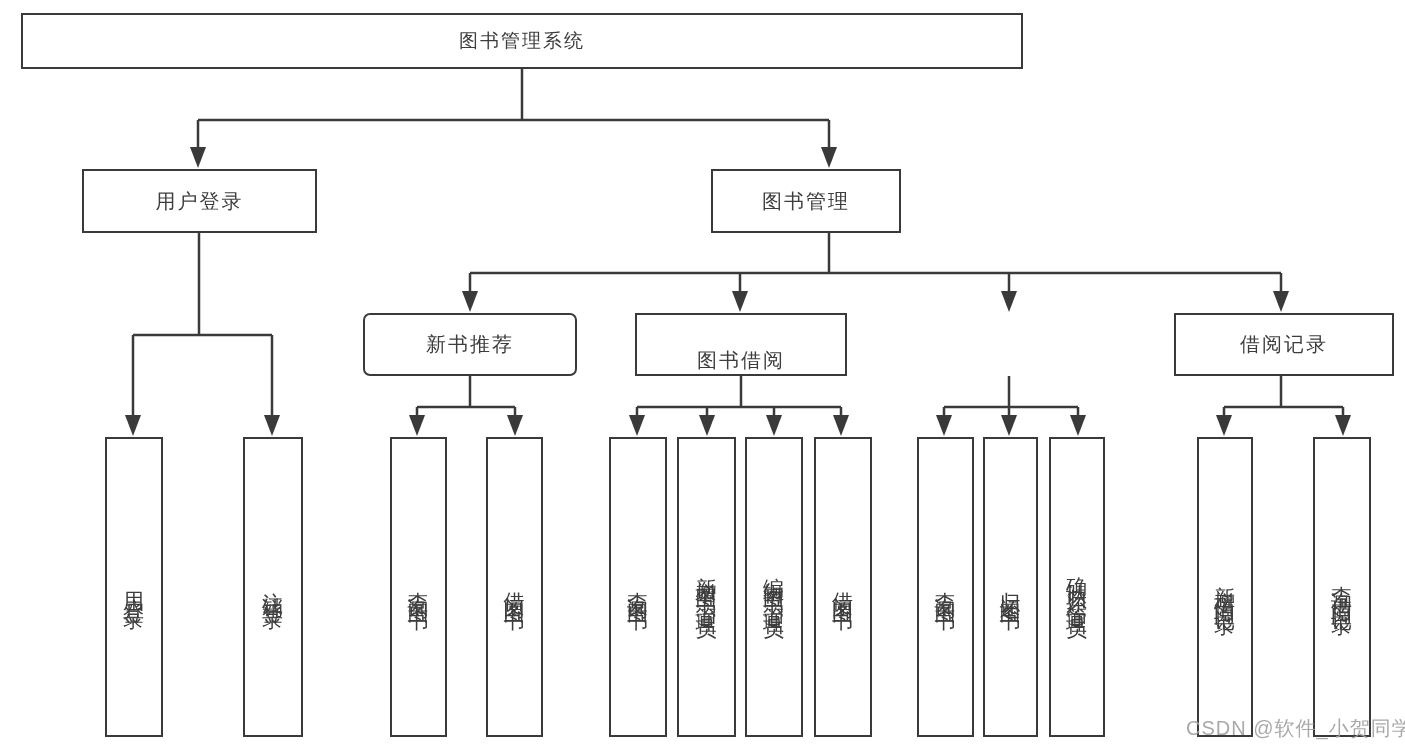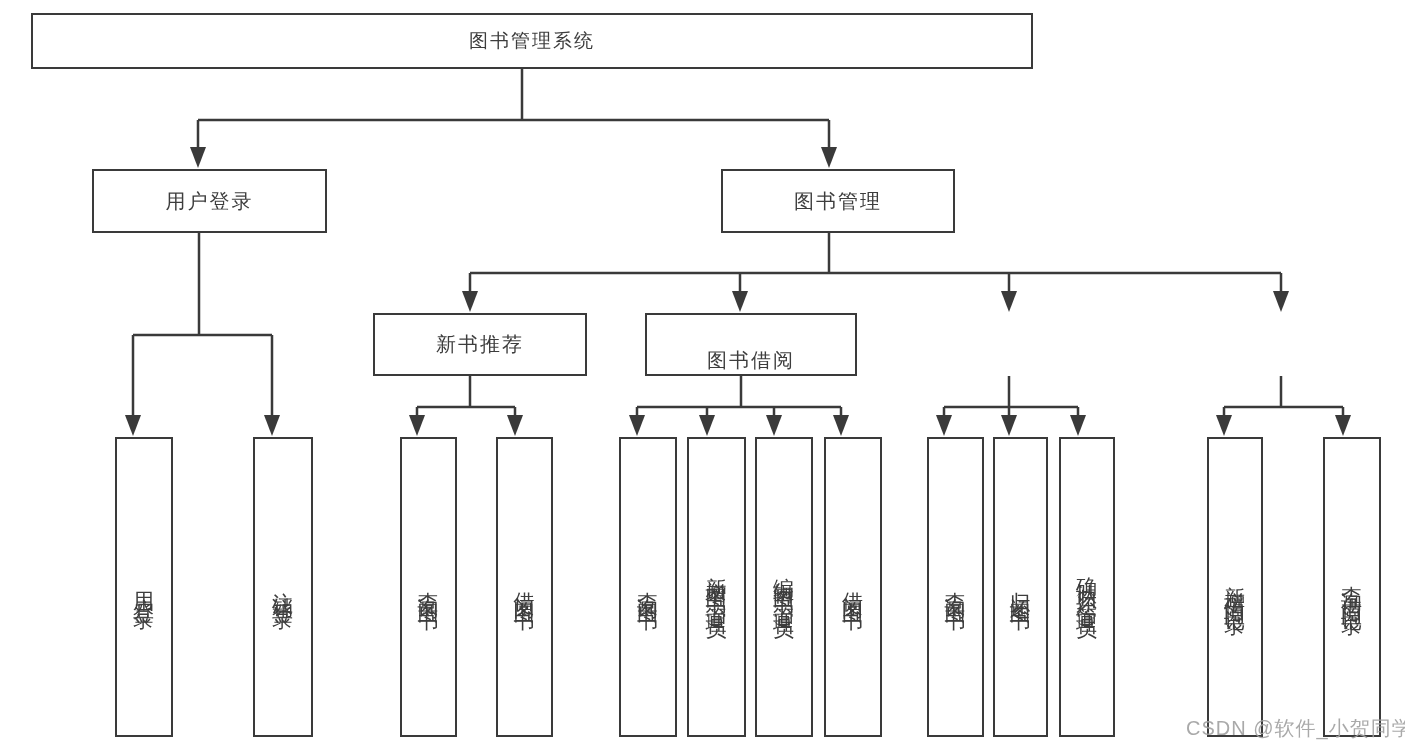--- a/index.html
+++ b/index.html
@@ -31,21 +31,20 @@
   }
   .node {
     position: absolute;
     box-sizing: border-box;
     border: 2.5px solid var(--line, #3a3a3a);
     background: #ffffff;
     color: var(--text, #3d3d3d);
     display: flex;
     align-items: center;
     justify-content: center;
-    margin-left: 10px;
   }
   .node.root  { font-size: 19px; letter-spacing: 2px; }
   .node.lvl   { font-size: 20px; letter-spacing: 2px; }
   .node.v span {
     writing-mode: vertical-rl;
     text-orientation: mixed;
     font-size: 21px;
     line-height: 1;
     letter-spacing: 6px;
   }
@@ -101,29 +100,32 @@
     <polygon points="1335,415 1351,415 1343,436"></polygon>
   </svg>
 
   <div class="node root" style="left:21px; top:13px; width:1002px; height:56px;">
     <span>图书管理系统</span>
   </div>
 
   <div class="node lvl" style="left:82px; top:169px; width:235px; height:64px;">
     <span>用户登录</span>
   </div>
-  <div class="node lvl" style="left:711px; top:169px; width:234px; height:64px;align-items:center;">
+  <div class="node lvl" style="left:711px; top:169px; width:190px; height:64px;align-items:center;">
     <span>图书管理</span>
   </div>
 
-  <div class="node lvl" style="left:363px; top:313px; width:214px; height:63px;">
+  <div class="node lvl" style="left:363px; top:313px; width:214px; height:63px;border-radius:7px;">
     <span>新书推荐</span>
   </div>
   <div class="node lvl" style="left:635px; top:313px; width:212px; height:63px;align-items:flex-end;">
     <span>图书借阅</span>
+  </div>
+  <div class="node lvl" style="left:1174px; top:313px; width:220px; height:63px;">
+    <span>借阅记录</span>
   </div>
 
   <div class="node v" style="left:105px; top:437px; width:58px; height:300px;">
     <span>用户登录</span>
   </div>
   <div class="node v" style="left:243px; top:437px; width:60px; height:300px;">
     <span>注销登录</span>
   </div>
 
   <div class="node v" style="left:390px; top:437px; width:57px; height:300px;">

